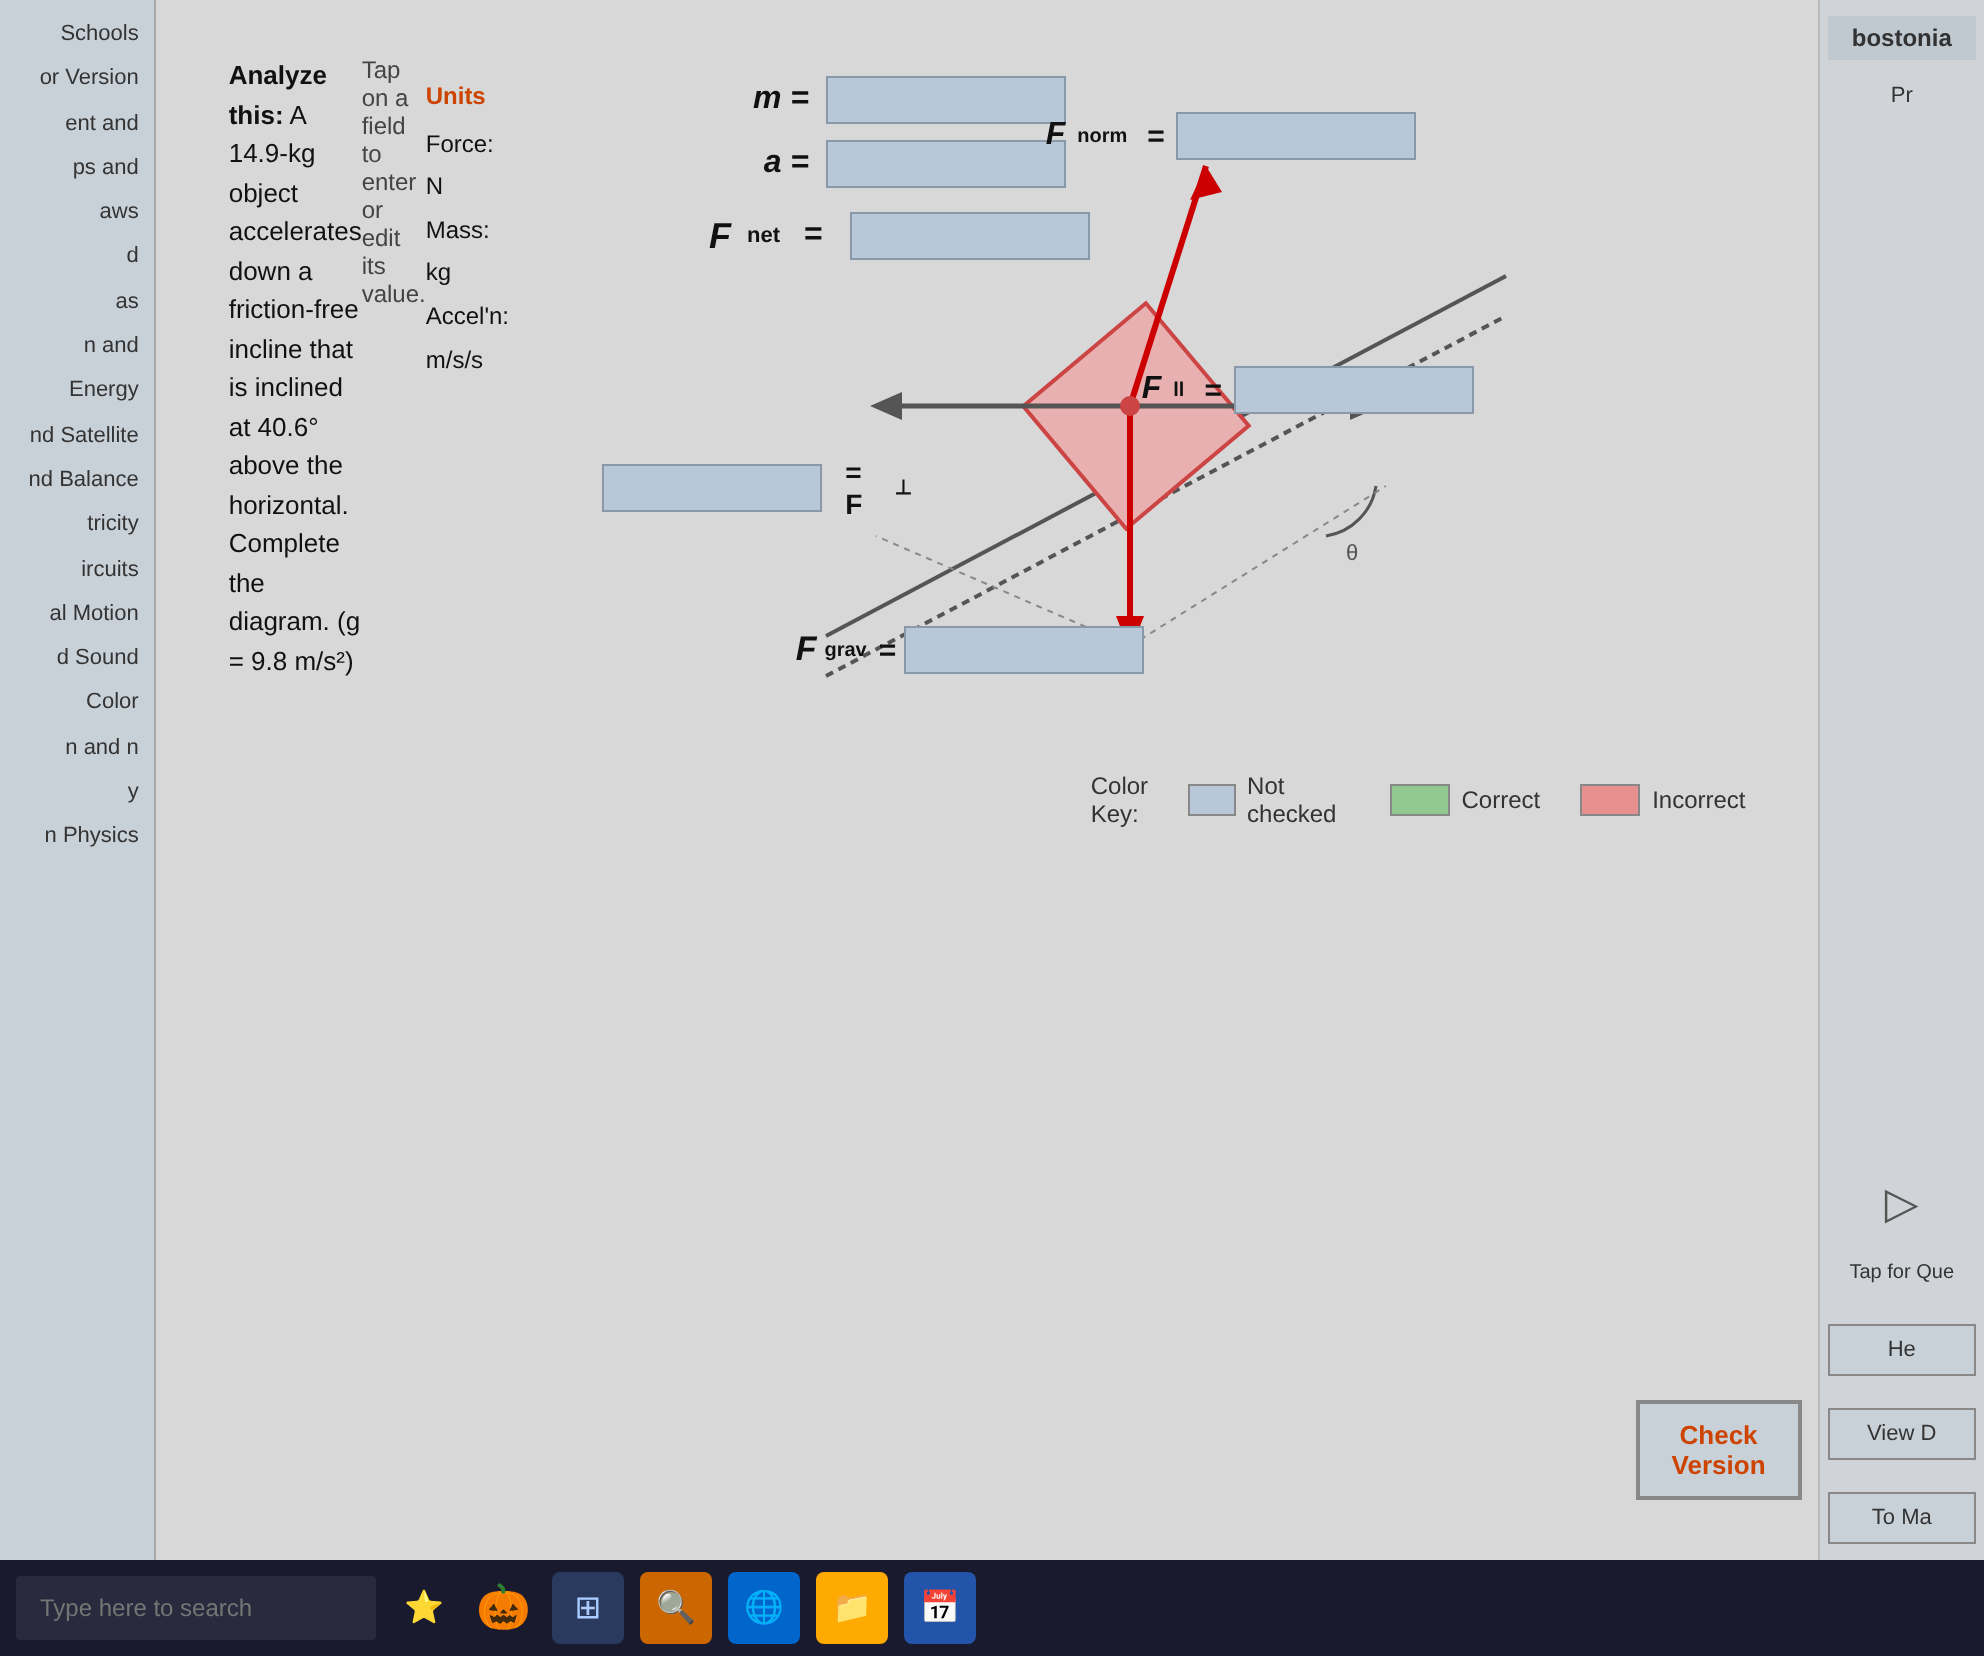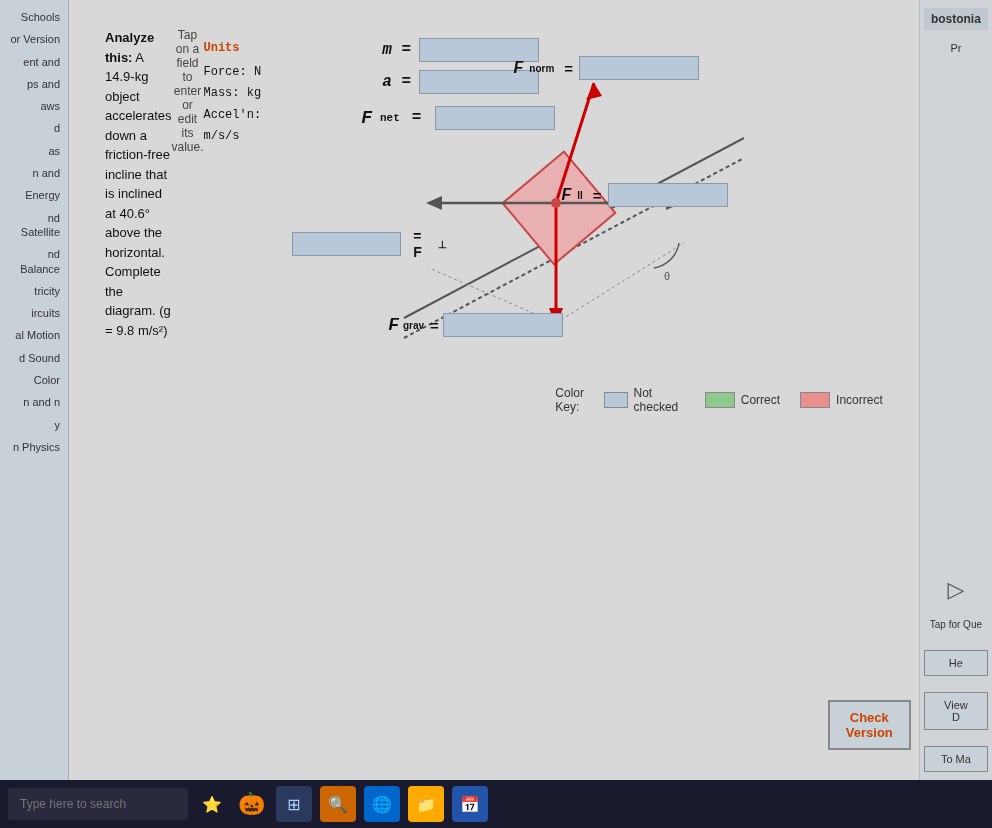--- a/index.html
+++ b/index.html
@@ -54,21 +54,20 @@
       line-height: 1.5;
       margin-bottom: 8px;
     }
     .problem-statement span.analyze {
       font-weight: bold;
     }
 
     .instruction-text {
       font-size: 12px;
       color: #444;
-      text-align: center;
       margin-bottom: 10px;
     }
 
     
     .diagram-area {
       position: relative;
       width: 100%;
       height: 360px;
       margin-bottom: 10px;
     }
@@ -123,21 +122,20 @@
       top: 285px;
       left: 230px;
     }
 
     
     .units-section {
       display: flex;
       gap: 40px;
       margin-top: 10px;
       align-items: flex-start;
-      font-family: Liberation Mono, monospace;
     }
     .units-block {
       font-size: 12px;
       color: #111;
       line-height: 1.8;
     }
     .units-block .units-title {
       font-weight: bold;
       color: #cc4400;
       margin-bottom: 2px;

